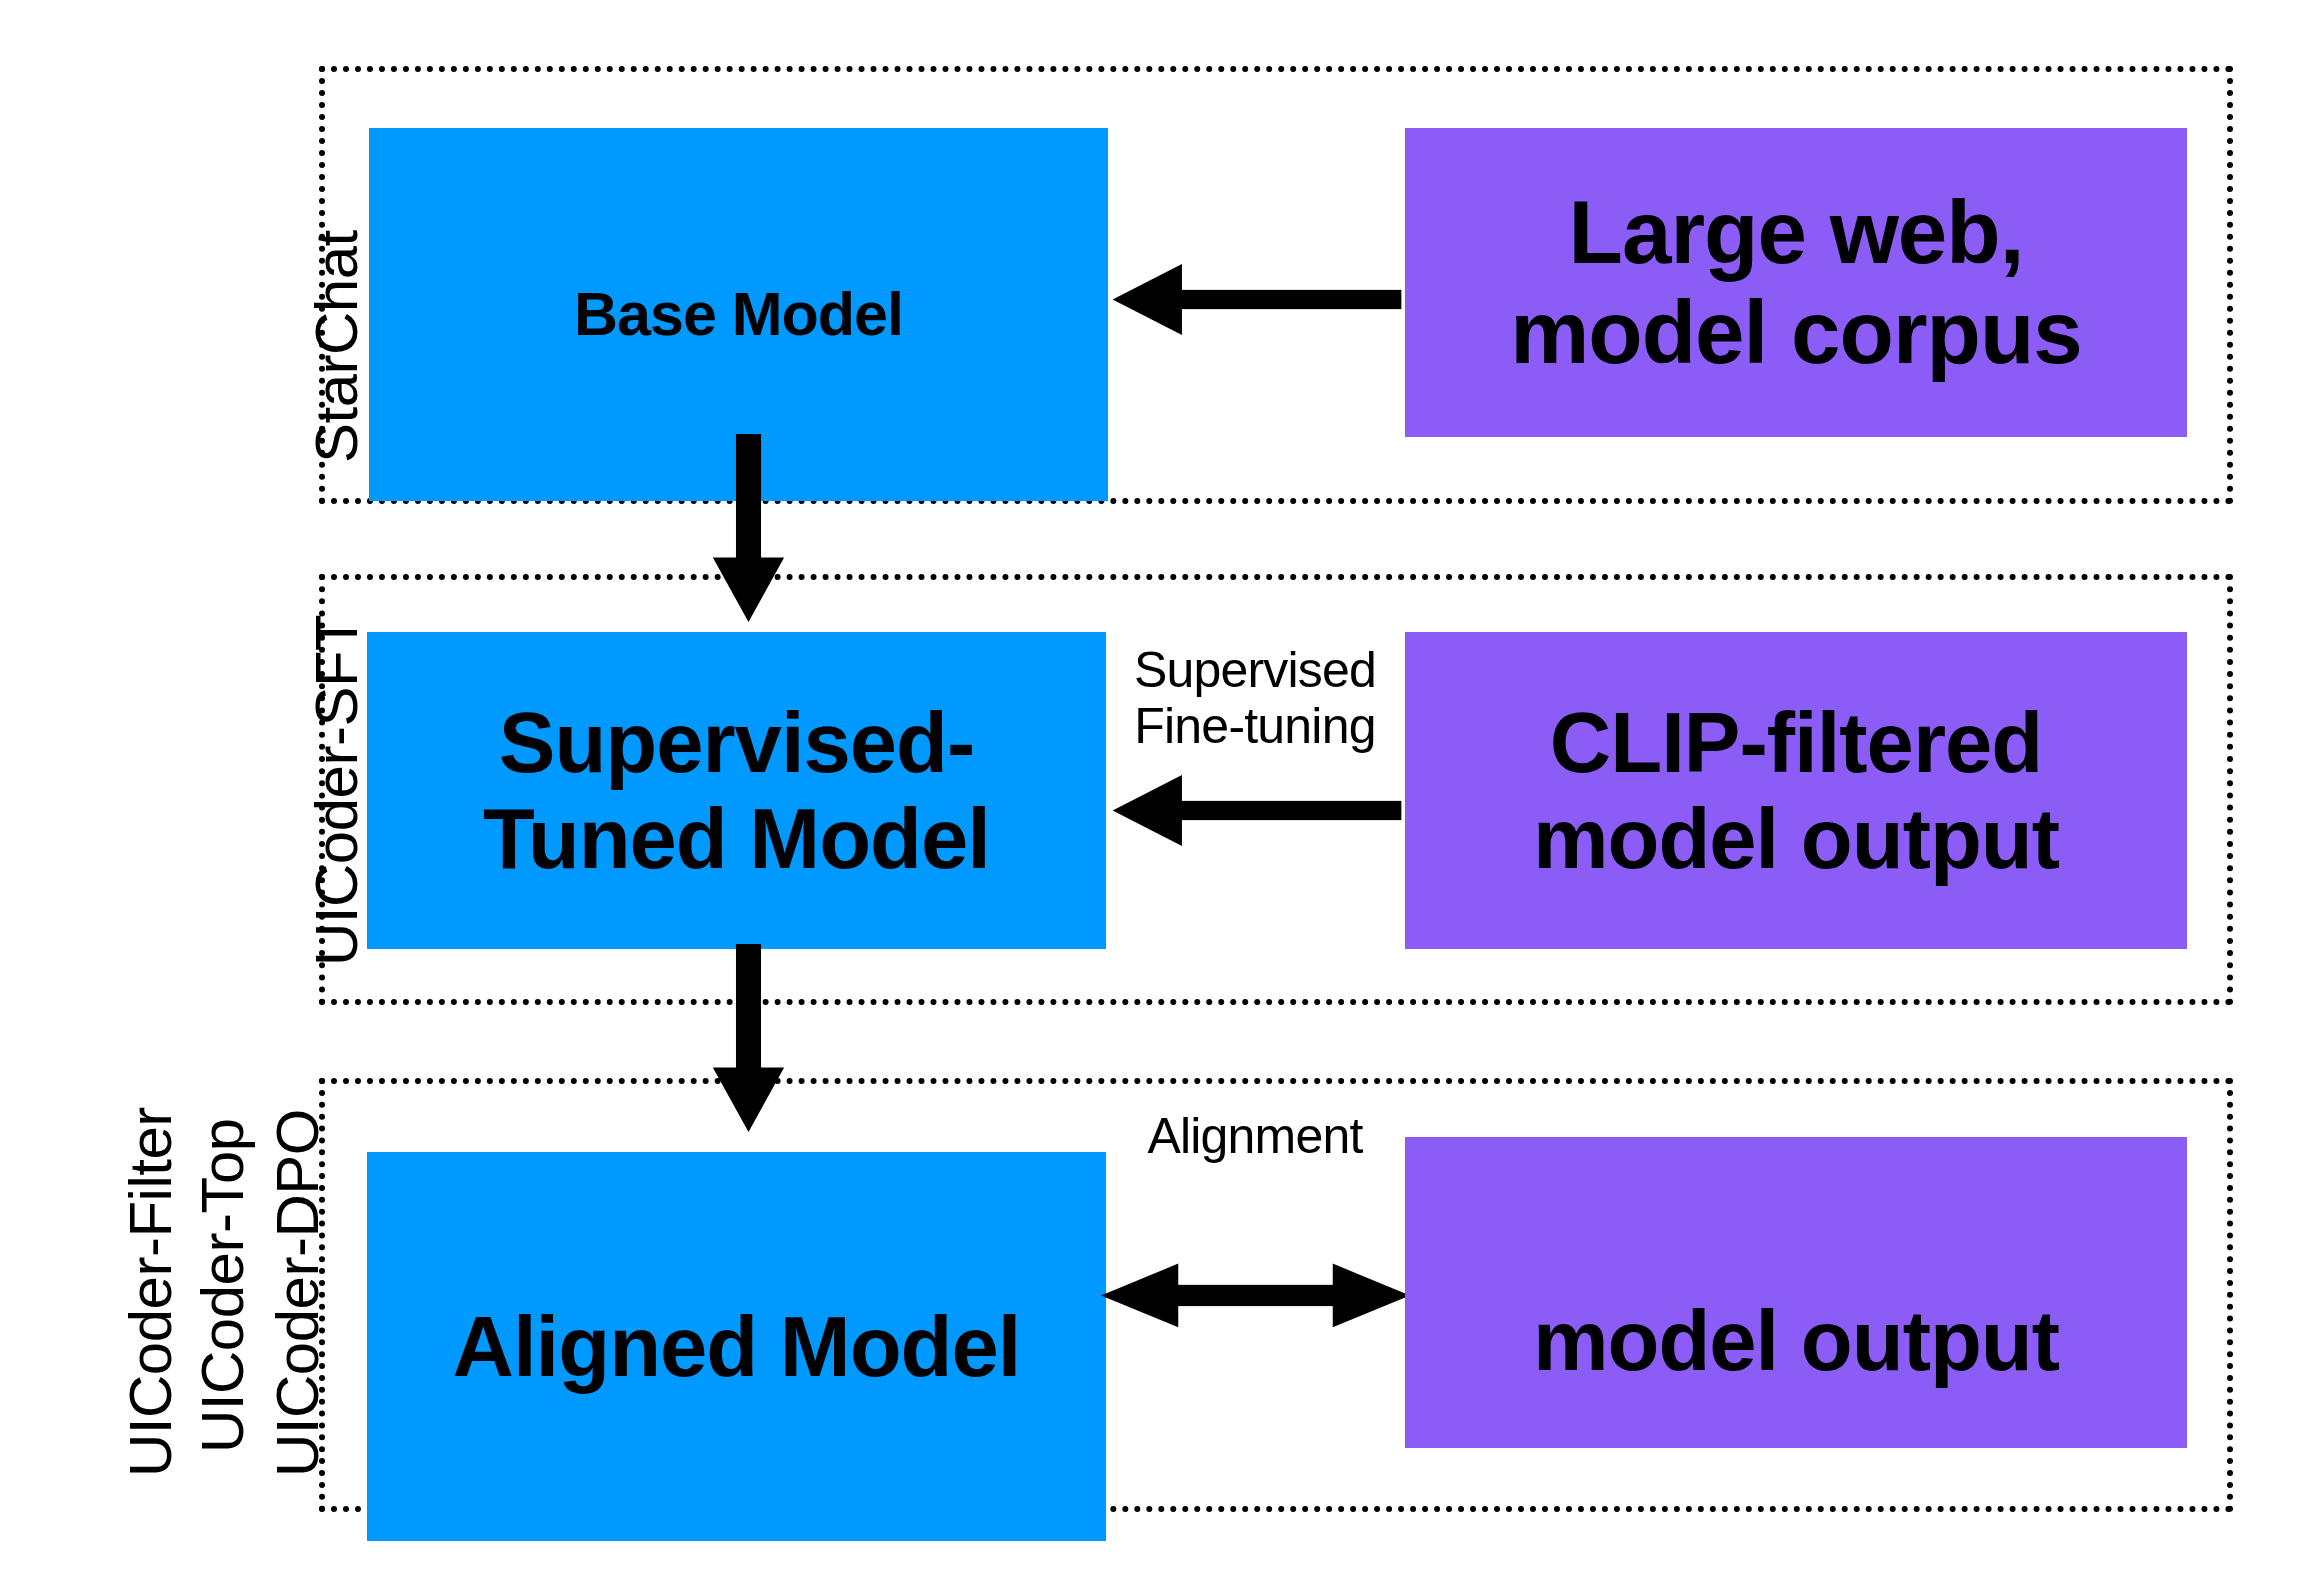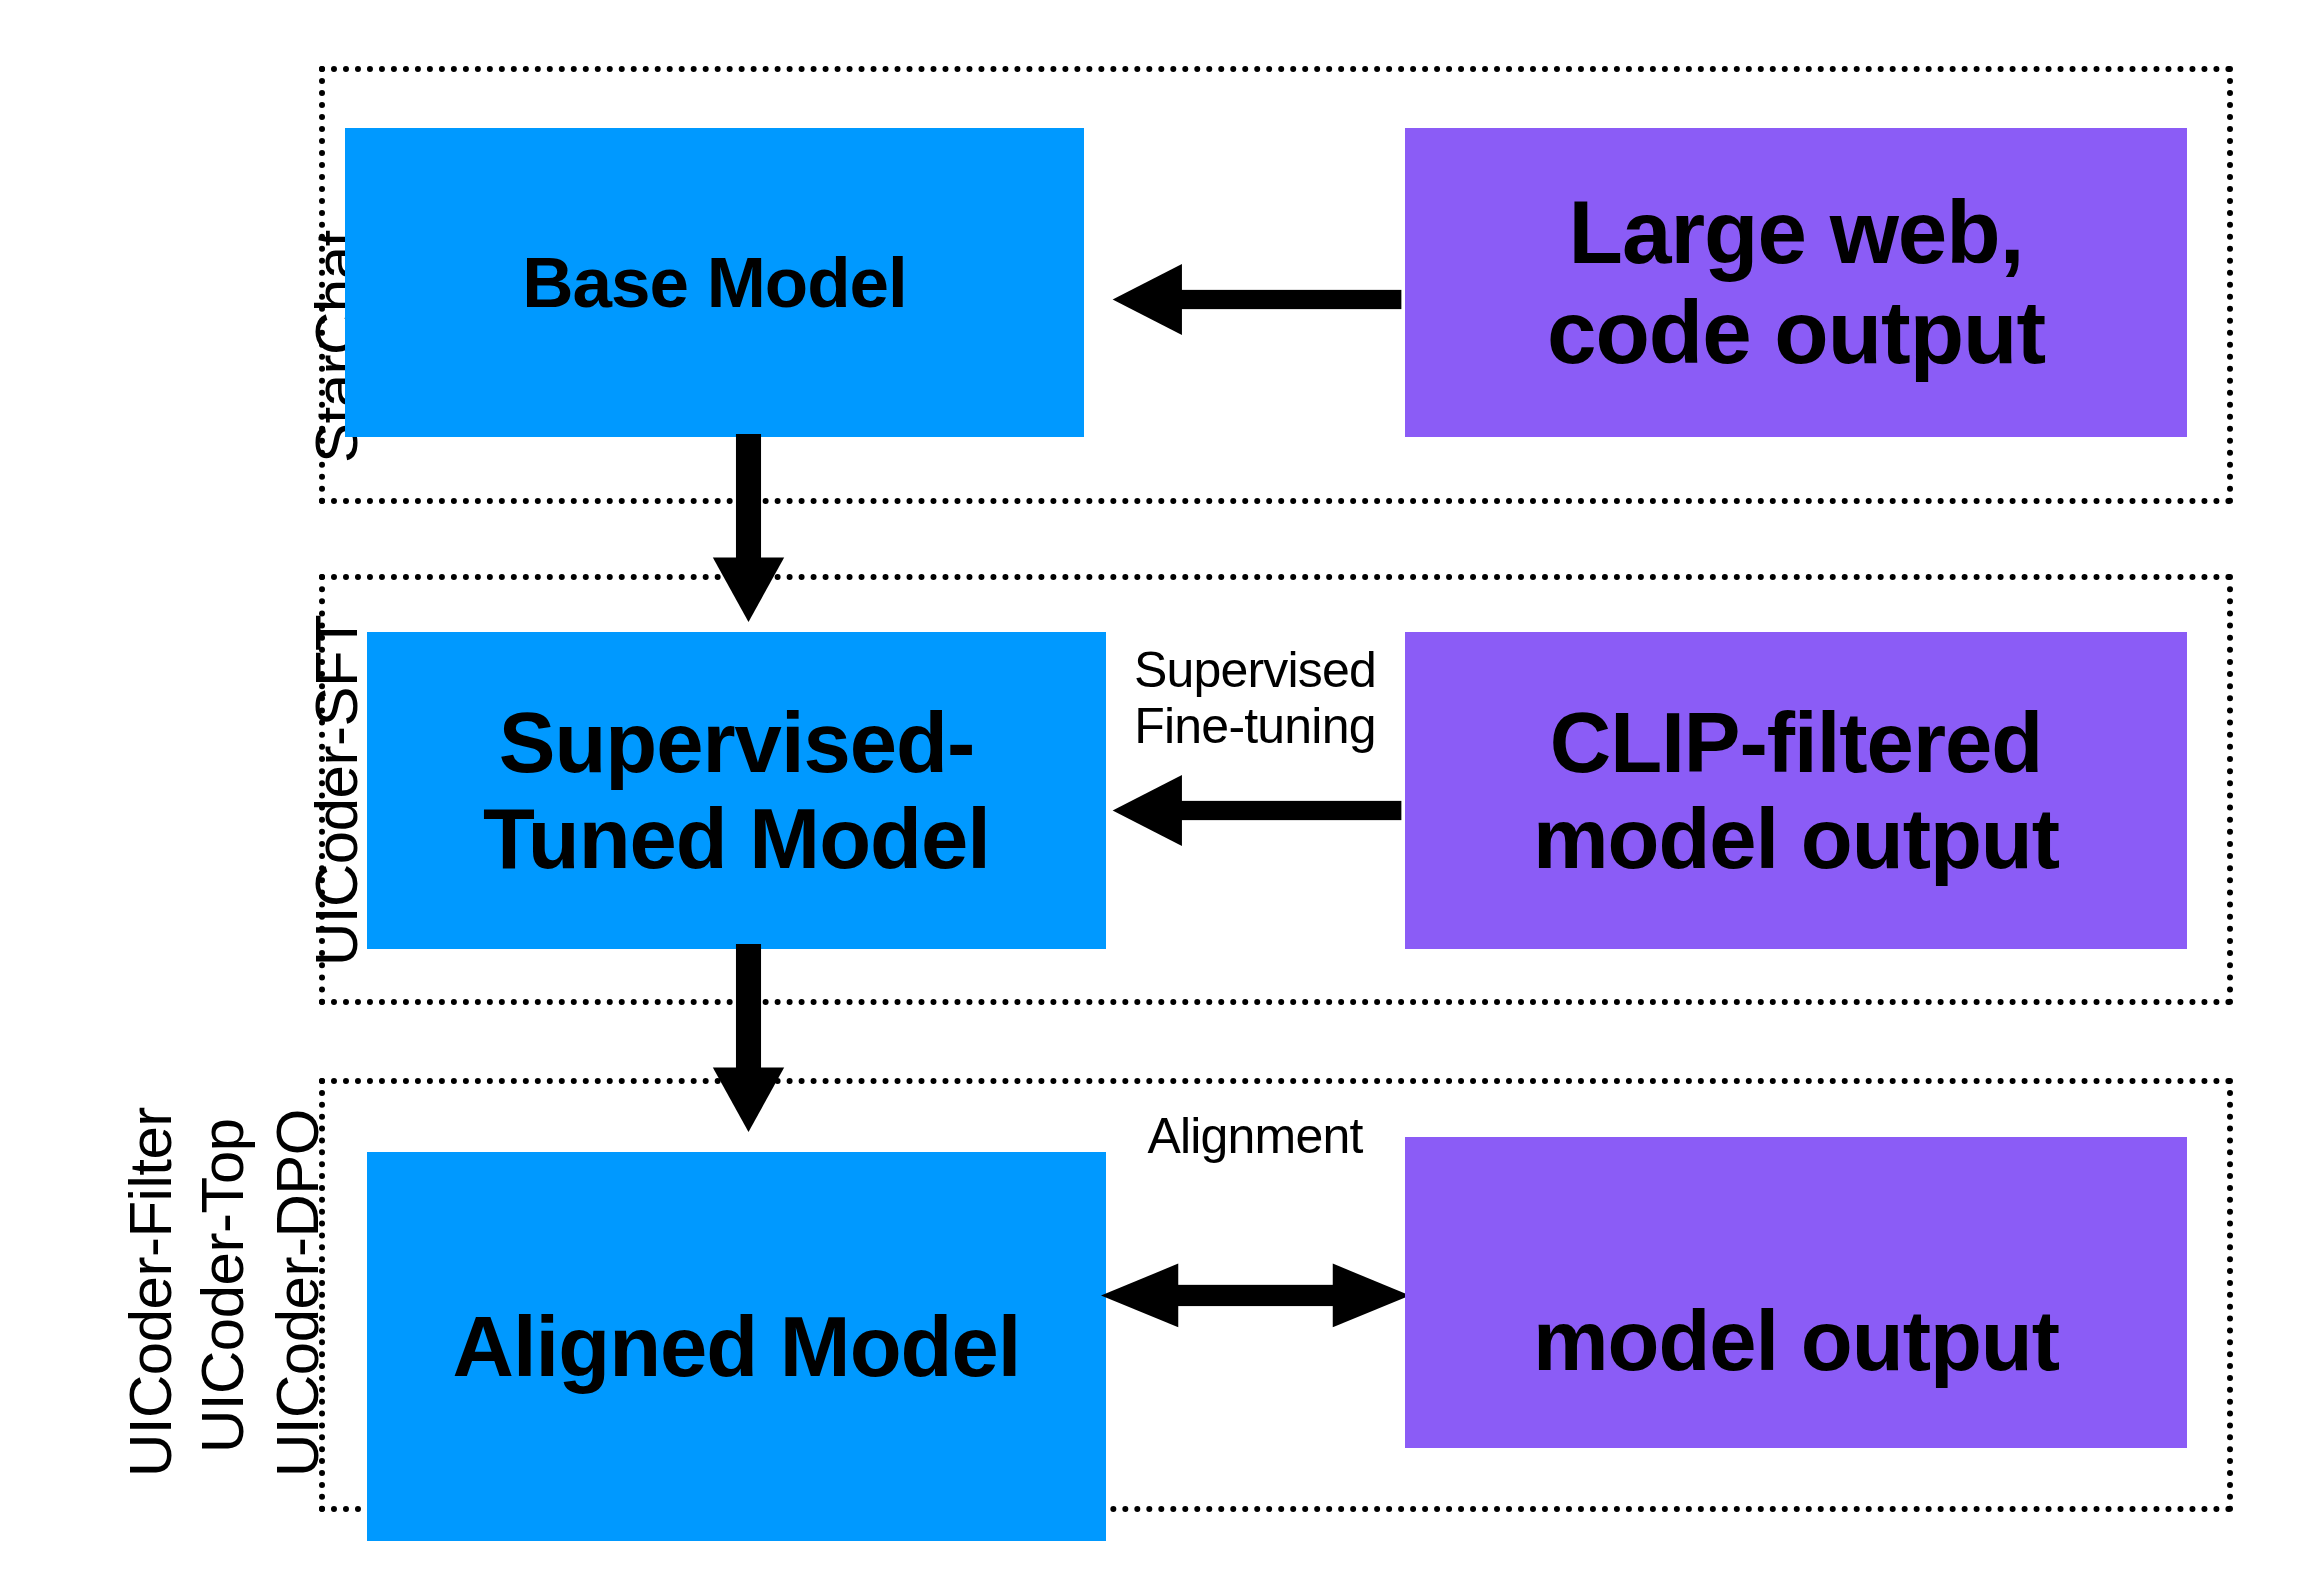--- a/index.html
+++ b/index.html
@@ -76,36 +76,36 @@
 </style>
 </head>
 <body>
 
 <div id="canvas">
 
   <div class="panel" style="left:319px; top:66px; width:1914px; height:438px;"></div>
 
   <div class="stage-label" style="left:307px; top:463px;">StarChat</div>
 
-  <div class="box box-blue" style="left:345px; top:128px; width:739px; height:309px; font-size:71px;">
+  <div class="box box-blue" style="left:369px; top:128px; width:739px; height:373px; font-size:61px;">
     <span class="box-text">Base Model</span>
   </div>
 
 
   <svg class="arrow-svg" style="left:1112px; top:261px;" width="290" height="77" viewBox="0 0 300 80">
     <g fill="#000000">
       <rect x="60" y="30" width="240" height="20"></rect>
       <polygon points="0,40 72,3 72,77"></polygon>
     </g>
   </svg>
 
   <div class="box box-gray" style="left:1405px; top:128px; width:782px; height:309px; font-size:89px;">
     <span class="box-text">
       <span>Large web,</span><br>
-      <span>code output</span>
+      <span>model corpus</span>
     </span>
   </div>
 
   <svg class="arrow-svg" style="left:705px; top:434px;" width="87" height="188" viewBox="0 0 90 195">
     <g fill="#000000">
       <rect x="32" y="0" width="26" height="140"></rect>
       <polygon points="45,195 8,128 82,128"></polygon>
     </g>
   </svg>
 

